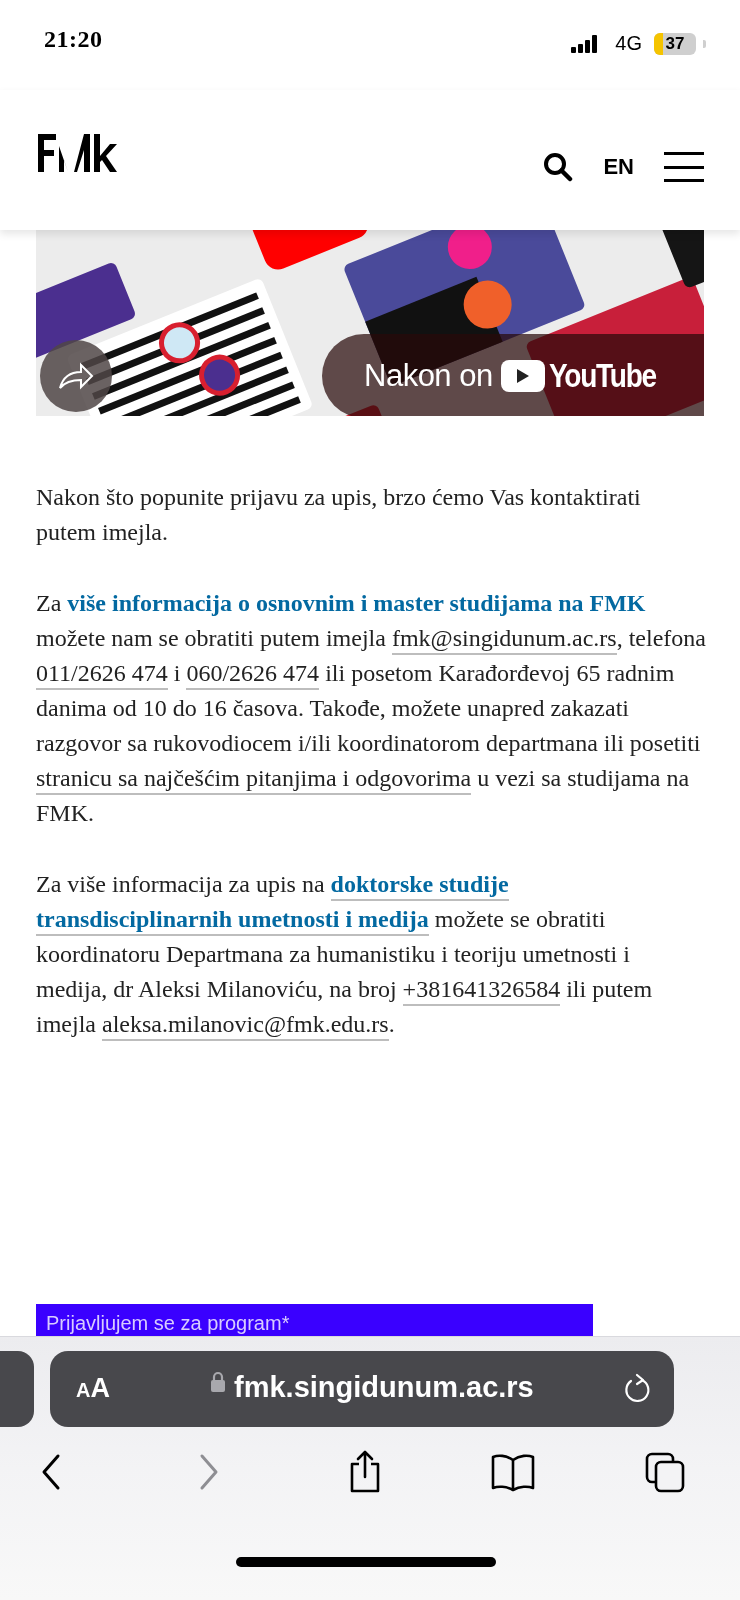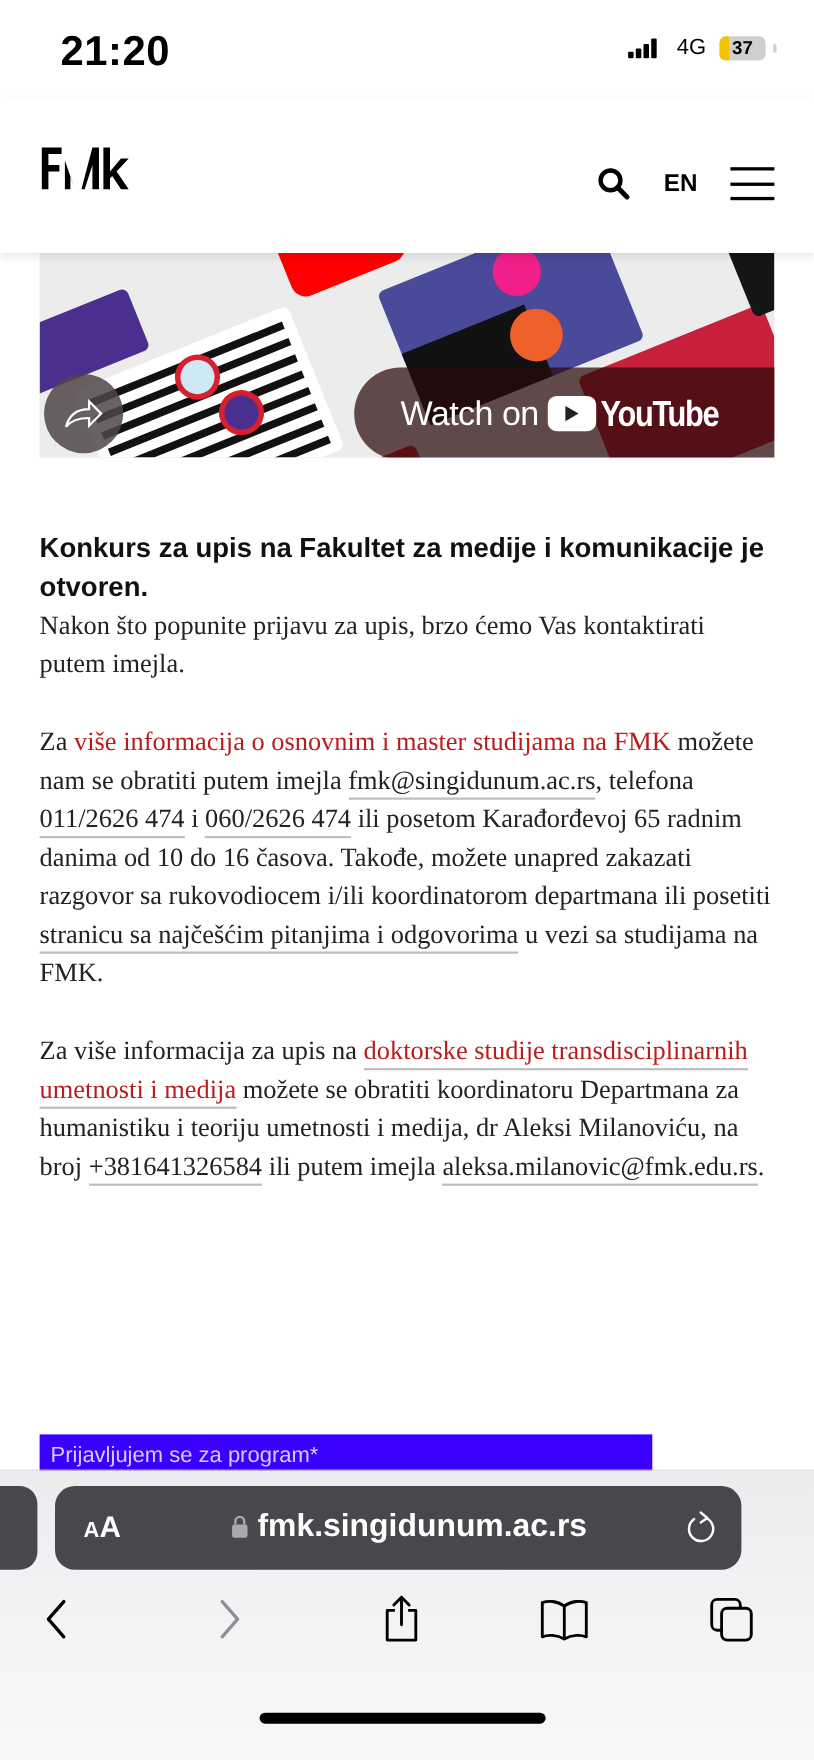--- a/index.html
+++ b/index.html
@@ -1,21 +1,21 @@
 <!DOCTYPE html>
 <html><head>
 <meta charset="utf-8">
 <style>
   * { box-sizing: border-box; margin: 0; padding: 0; }
   html, body { width: 740px; height: 1600px; overflow: hidden; background: #ffffff; }
   body { position: relative; font-family: "Liberation Sans", sans-serif; color: #111; }
 
   
   .status-bar { position: absolute; top: 0; left: 0; width: 740px; height: 90px; background: #fff; }
-  .status-time { position: absolute; left: 55px; top: 26px; font-size: 38px; font-weight: 600; letter-spacing: 0.5px; color: #000; font-family: Liberation Sans, sans-serif; }
+  .status-time { position: absolute; left: 44px; top: 26px; font-size: 24px; font-weight: 600; letter-spacing: 0.5px; color: #000; font-family: Liberation Serif, serif; }
   .status-right { position: absolute; right: 34px; top: 32px; display: flex; align-items: center; gap: 6px; }
   .signal { display: flex; align-items: flex-end; gap: 2px; height: 18px; }
   .signal span { display: block; width: 5px; background: #000; border-radius: 1px; }
   .net { font-size: 20px; color: #000; margin-left: 12px; }
   .battery { position: relative; width: 42px; height: 22px; border-radius: 6px; background: #cfcfcf; margin-left: 6px; overflow: hidden; }
   .battery .fill { position: absolute; left: 0; top: 0; bottom: 0; width: 9px; background: #f5c400; }
   .battery .pct { position: absolute; left: 0; right: 0; top: 1px; text-align: center; font-size: 17px; font-weight: 700; color: #000; }
   .battery-cap { width: 3px; height: 8px; background: #cfcfcf; border-radius: 0 2px 2px 0; margin-left: 1px; }
 
   
@@ -34,34 +34,34 @@
   .watch-text { color: #fff; font-size: 31px; font-family: "Liberation Sans", sans-serif; letter-spacing: -0.5px; }
   .yt-logo { display: flex; align-items: center; margin-left: 8px; }
   .yt-play { width: 44px; height: 32px; background: #fff; border-radius: 8px; display: flex; align-items: center; justify-content: center; }
   .yt-word { color: #fff; font-size: 33px; font-weight: 700; margin-left: 4px; letter-spacing: -1.5px; font-family: "Liberation Sans", sans-serif; transform: scaleX(0.85); transform-origin: left; }
 
   
   .article { position: absolute; left: 36px; top: 480px; width: 670px; }
   .headline { font-family: "Liberation Sans", sans-serif; font-weight: 700; font-size: 25px; line-height: 36px; color: #111; }
   .para { font-family: "Liberation Serif", serif; font-size: 24px; line-height: 35px; color: #222; }
   .para + .para { margin-top: 36px; }
-  .para b { font-weight: 400; color: #b91c1c; }
+  .para b { font-weight: 700; color: #0369a1; }
   .lnk { color: inherit; text-decoration: none; border-bottom: 2px solid #bdbdbd; padding-bottom: 2px; }
 
   
   .form-bar { position: absolute; left: 36px; top: 1304px; width: 557px; height: 40px; background: #3a00ff; z-index: 1; }
   .form-bar span { position: absolute; left: 10px; top: 8px; color: #d8ccff; font-size: 20px; font-family: "Liberation Sans", sans-serif; }
 
   
   .browser-chrome { position: absolute; left: 0; top: 1336px; width: 740px; height: 264px; background: linear-gradient(#ececef, #f3f3f5 50%, #f8f8f8); border-top: 1px solid #d9d9de; z-index: 5; }
   .prev-tab { position: absolute; left: -20px; top: 14px; width: 54px; height: 76px; border-radius: 16px; background: #48484c; }
   .url-bar { position: absolute; left: 50px; top: 14px; width: 624px; height: 76px; border-radius: 18px; background: #48484c; display: flex; align-items: center; font-weight: bold; }
   .aa { position: absolute; left: 26px; top: 22px; color: #fff; font-family: "Liberation Sans", sans-serif; }
   .aa .s { font-size: 20px; } .aa .l { font-size: 27px; }
-  .url { position: absolute; left: 160px; top: 20px; display: flex; align-items: center; gap: 8px; }
+  .url { position: absolute; left: 160px; top: 20px; display: flex; align-items: flex-start; gap: 8px; }
   .url-text { color: #fff; font-size: 29px; font-family: "Liberation Sans", sans-serif; }
   .reload { position: absolute; right: 22px; top: 22px; }
 
   .toolbar { position: absolute; left: 0; top: 96px; width: 740px; height: 74px; }
   .tb-btn { position: absolute; top: 14px; width: 50px; height: 50px; display: flex; align-items: center; justify-content: center; }
   .home-indicator { position: absolute; left: 236px; top: 220px; width: 260px; height: 10px; border-radius: 5px; background: #000; }
 </style>
 </head>
 <body>
 
@@ -137,34 +137,33 @@
       <rect x="640" y="70" width="120" height="110" rx="6" fill="#151515"></rect>
       <rect x="-60" y="120" width="80" height="120" rx="6" fill="#f4c8d6"></rect>
     </g>
   </svg>
   <div class="share-btn">
     <svg width="38" height="30" viewBox="0 0 38 30">
       <path d="M3 27 C6 16 14 11 24 11 V4 L35 15 L24 26 V19 C15 19 8 21 3 27 Z" fill="none" stroke="#fff" stroke-width="2"></path>
     </svg>
   </div>
   <div class="watch-pill">
-    <span class="watch-text">Watch on</span>
+    <span class="watch-text">Nakon on</span>
     <span class="yt-logo">
       <span class="yt-play">
         <svg width="14" height="16" viewBox="0 0 14 16">
             <path d="M1 1 L13 8 L1 15 Z" fill="#222"></path>
           </svg>
       </span>
       <span class="yt-word">YouTube</span>
     </span>
   </div>
 </div>
 
 <main class="article">
-  <h2 class="headline">Konkurs za upis na Fakultet za medije i komunikacije je otvoren.</h2>
   <p class="para">Nakon što popunite prijavu za upis, brzo ćemo Vas kontaktirati putem imejla.</p>
 
   <p class="para"><span>Za </span><b>više informacija o osnovnim i master studijama na FMK</b><span> možete nam se obratiti putem imejla </span><a class="lnk">fmk@singidunum.ac.rs</a><span>, telefona </span><a class="lnk">011/2626 474</a><span> i </span><a class="lnk">060/2626 474</a><span> ili posetom Karađorđevoj 65 radnim danima od 10 do 16 časova. Takođe, možete unapred zakazati razgovor sa rukovodiocem i/ili koordinatorom departmana ili posetiti </span><a class="lnk">stranicu sa najčešćim pitanjima i odgovorima</a><span> u vezi sa studijama na FMK.</span></p>
 
   <p class="para"><span>Za više informacija za upis na </span><a class="lnk"><b>doktorske studije transdisciplinarnih umetnosti i medija</b></a><span> možete se obratiti koordinatoru Departmana za humanistiku i teoriju umetnosti i medija, dr Aleksi Milanoviću, na broj </span><a class="lnk">+381641326584</a><span> ili putem imejla </span><a class="lnk">aleksa.milanovic@fmk.edu.rs</a><span>.</span></p>
 </main>
 
 <div class="form-bar">
   <span>Prijavljujem se za program*</span>
 </div>

